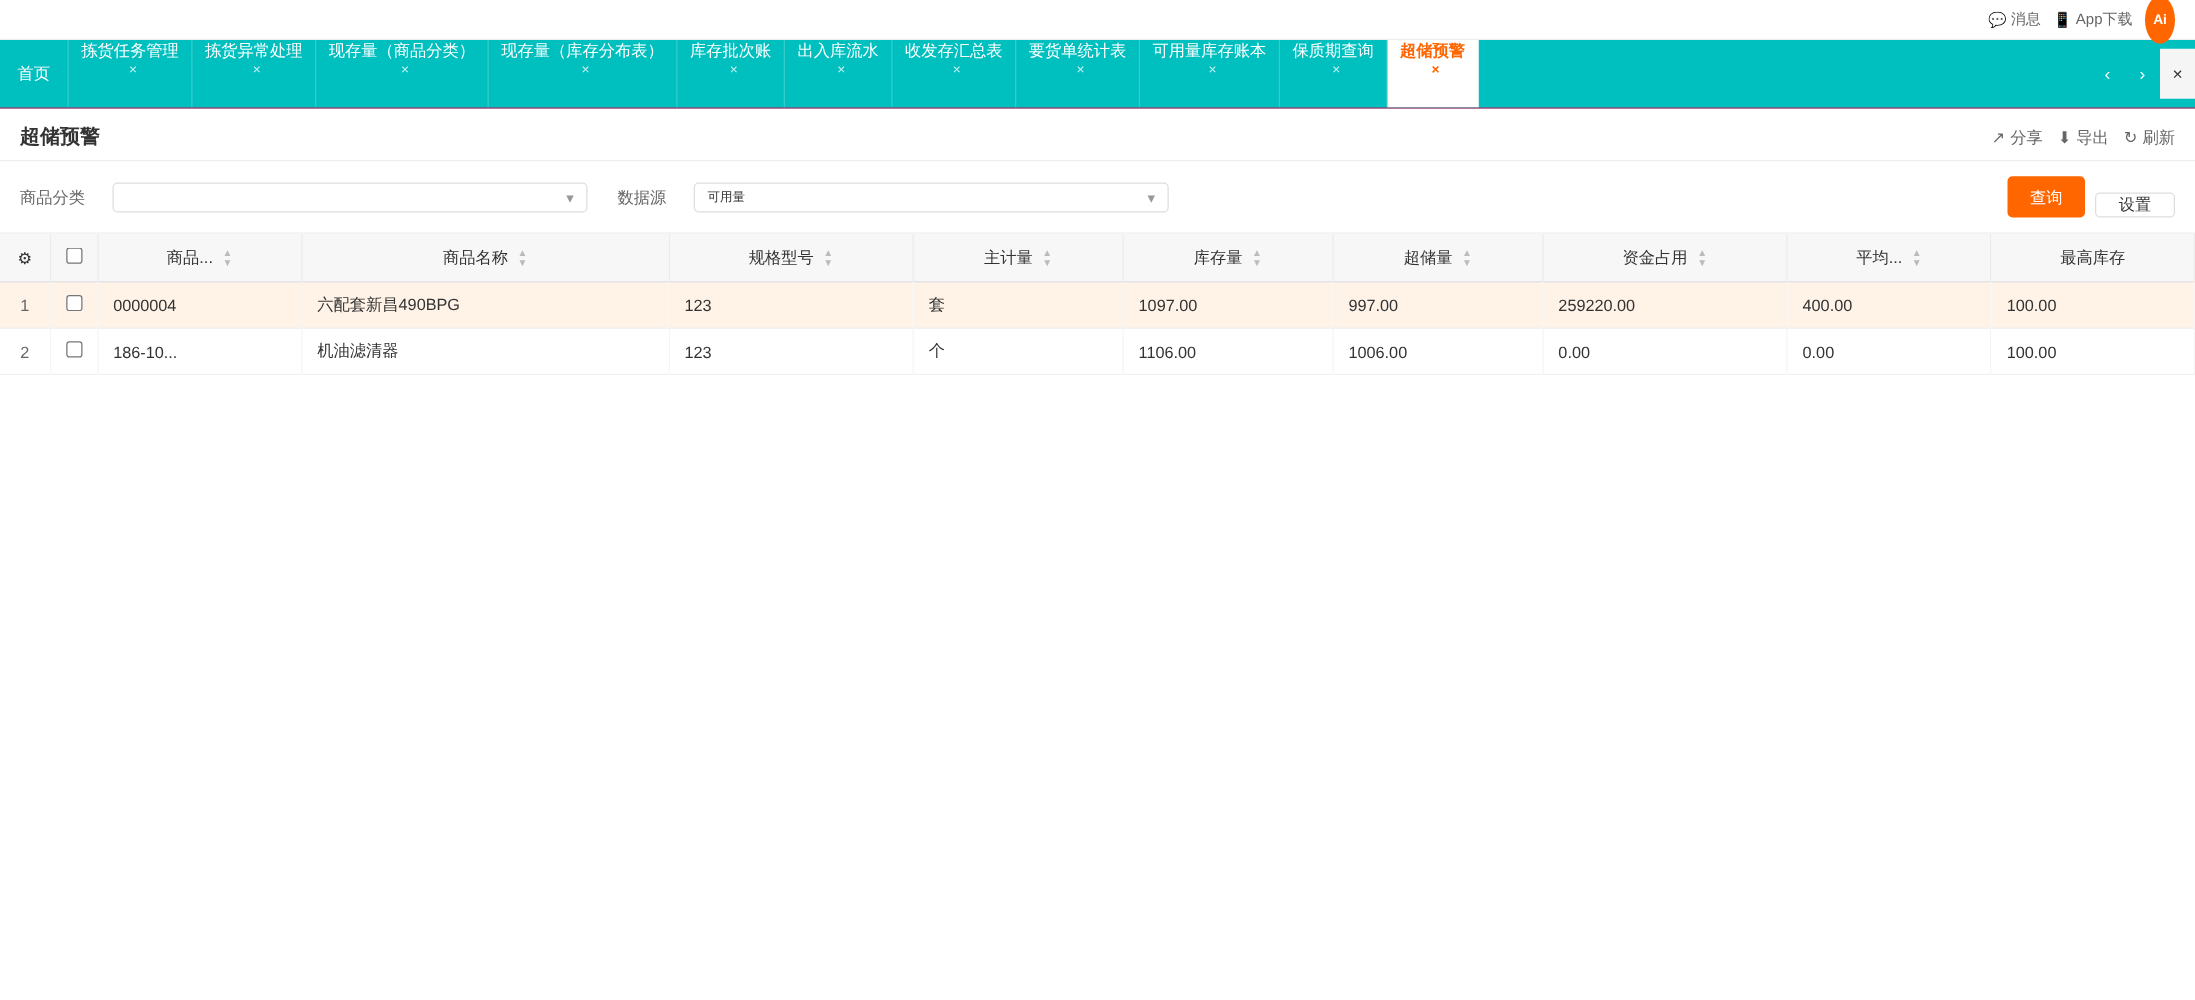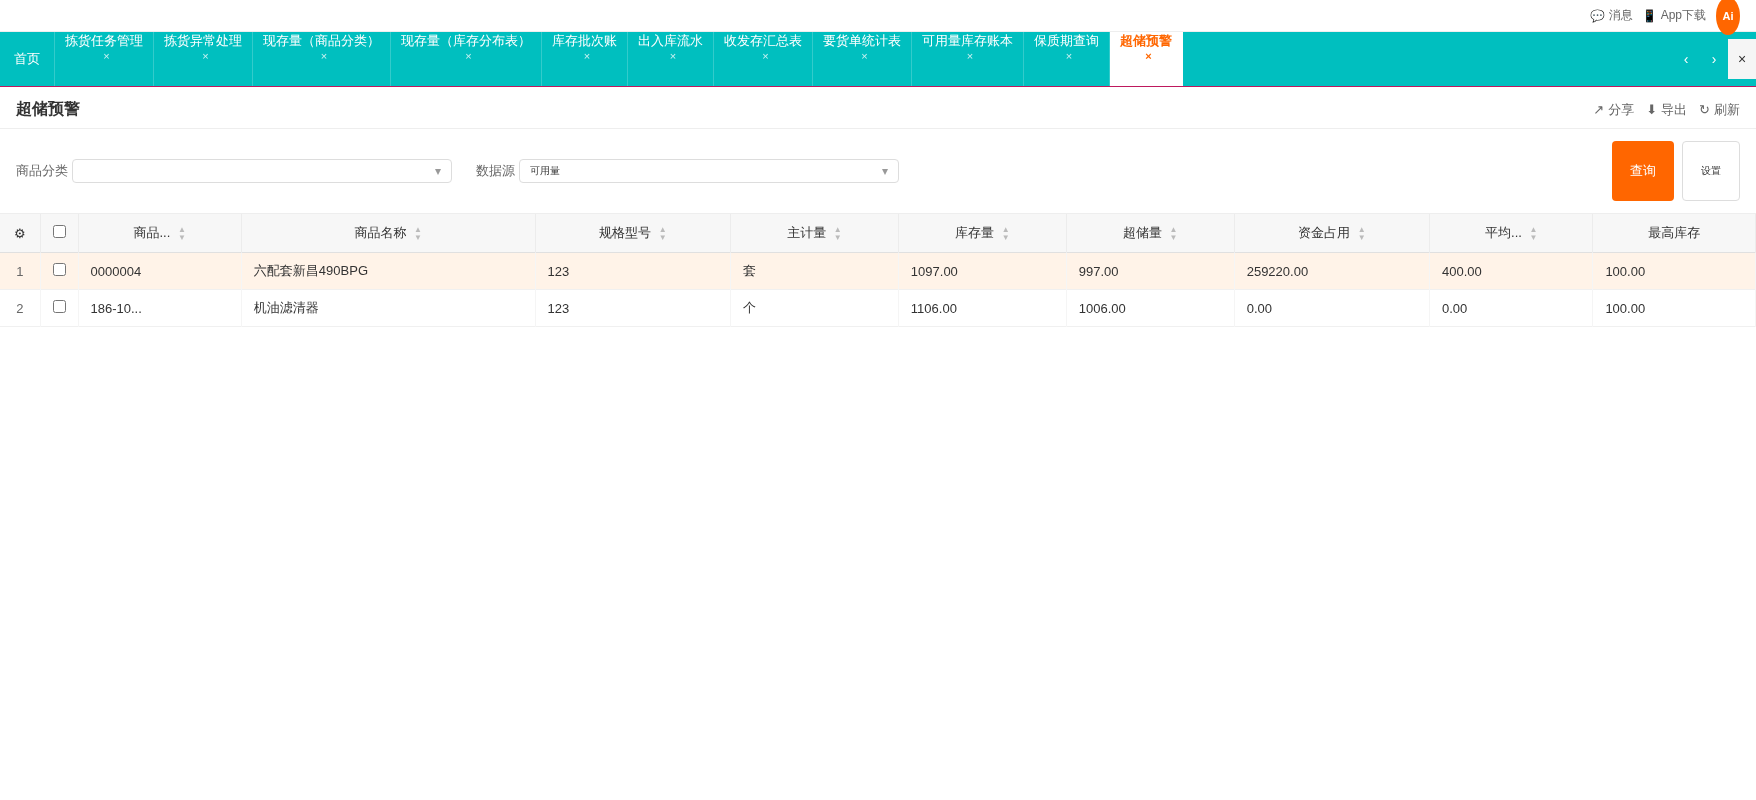--- a/index.html
+++ b/index.html
@@ -105,21 +105,21 @@
     .filter-area {
       display: flex;
       align-items: center;
       padding: 12px 16px;
       gap: 24px;
       border-bottom: 1px solid #eee;
     }
     .filter-group {
       display: flex;
       align-items: center;
-      gap: 4px;
+      gap: 22px;
     }
     .filter-label {
       color: #666;
       font-size: 13px;
       white-space: nowrap;
     }
     .filter-select {
       display: flex;
       align-items: center;
       border: 1px solid #ddd;
@@ -147,23 +147,24 @@
       padding: 6px 18px;
       cursor: pointer;
       font-size: 13px;
       margin-left: 20px;
     }
     .btn-settings {
       background: #fff;
       color: #333;
       border: 1px solid #ddd;
       border-radius: 4px;
-      padding: 22px 18px;
-      cursor: pointer;
-      font-size: 10px;
+      padding: 0 18px;
+      cursor: pointer;
+      font-size: 13px;
+      margin-top: 13px;
     }
 
     
     .table-wrap {
       padding: 0 0;
       overflow-x: auto;
     }
     table {
       width: 100%;
       border-collapse: collapse;

